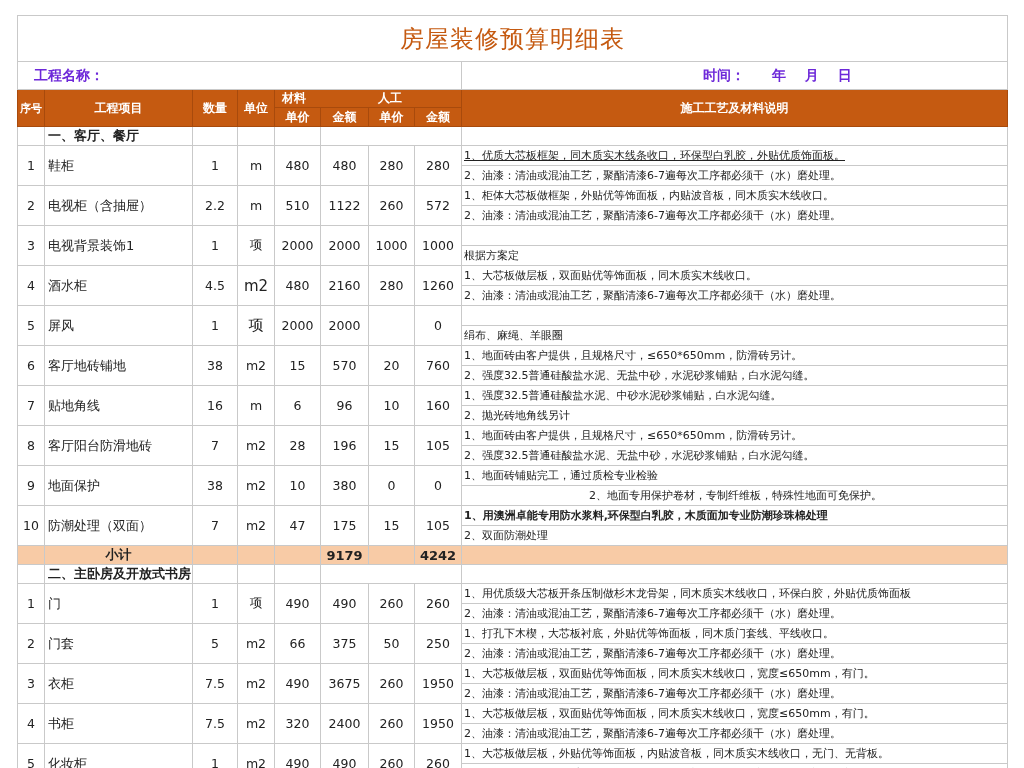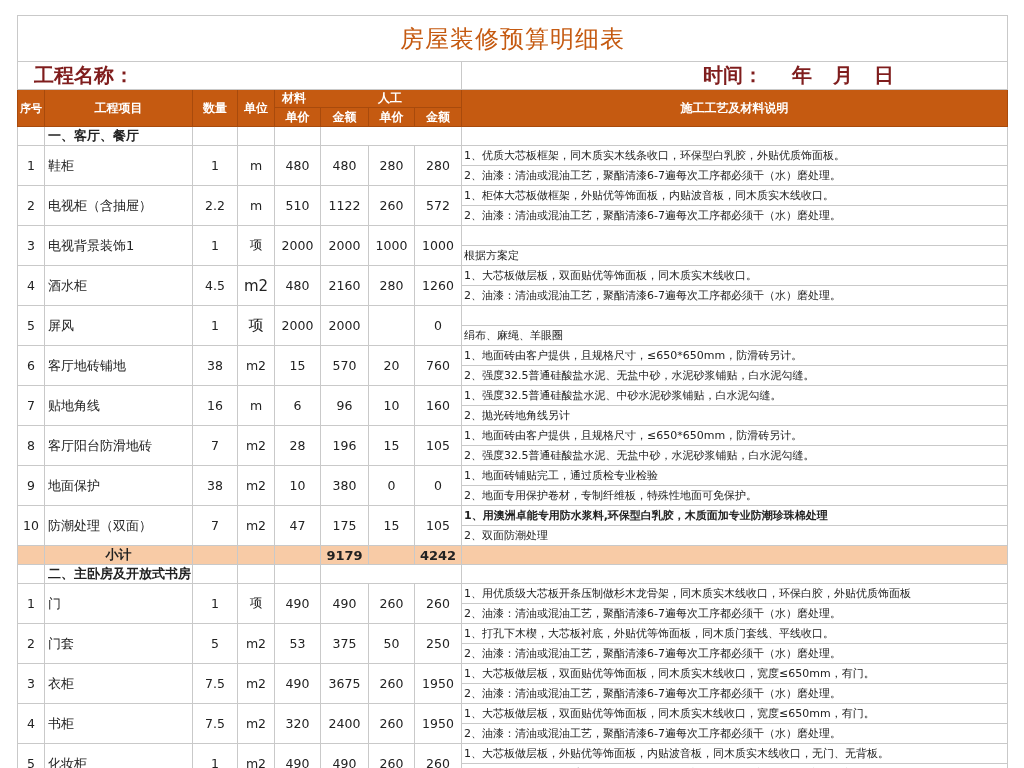--- a/index.html
+++ b/index.html
@@ -2,21 +2,21 @@
 <html><head>
 <meta charset="utf-8">
 <style>
   html, body { margin:0; padding:0; background:#ffffff; }
   body { width:1024px; height:768px; overflow:hidden; position:relative;
          font-family:"DejaVu Sans", "Liberation Sans", sans-serif; color:#222; }
   .sheet { position:absolute; left:17px; top:15px; width:990px; }
   table.grid { border-collapse:collapse; table-layout:fixed; width:990px; }
   table.grid td { border:1px solid #c9c9c9; padding:0; overflow:hidden; white-space:nowrap; }
   .title-cell { height:45px; text-align:center; font-size:24px; font-weight:normal; color:#c55a11; letter-spacing:1px; }
-  .info-cell { height:27px; font-size:20px; font-weight:bold; color:#7f1d1d; }
+  .info-cell { height:27px; font-size:14px; font-weight:bold; color:#6d28d9; }
   .info-name { padding-left:16px !important; }
   .info-date { padding-left:0; }
   .info-date span { display:inline-block;text-align:right; }
   .hdr { background:#c55a11; color:#ffffff; font-weight:bold; font-size:12px; text-align:center; border-color:#a84a0c !important; }
   .hdr-top { height:17px; }
   .hdr-sub { height:18px; }
   .sec td { height:18px; }
   .sec-label { font-weight:bold; font-size:13px; padding-left:3px !important; }
   .item td.c { text-align:center; font-size:12.5px; }
   .item td.name { padding-left:3px; font-size:13px; }
@@ -86,21 +86,21 @@
 
   <tr class="item">
     <td rowspan="2" class="c">1</td>
     <td rowspan="2" class="name">鞋柜</td>
     <td rowspan="2" class="c">1</td>
     <td rowspan="2" class="c">m</td>
     <td rowspan="2" class="c">480</td>
     <td rowspan="2" class="c">480</td>
     <td rowspan="2" class="c">280</td>
     <td rowspan="2" class="c">280</td>
-    <td class="desc" style="height: 19px;">1、优质大芯板框架，同木质实木线条收口，环保型白乳胶，外贴优质饰面板。</td>
+    <td class="desc" style="height: 19px; text-decoration: underline;">1、优质大芯板框架，同木质实木线条收口，环保型白乳胶，外贴优质饰面板。</td>
   </tr>
   <tr class="item">
     <td class="desc" style="height: 19px;">2、油漆：清油或混油工艺，聚酯清漆6-7遍每次工序都必须干（水）磨处理。</td>
   </tr>
 
   <tr class="item">
     <td rowspan="2" class="c">2</td>
     <td rowspan="2" class="name">电视柜（含抽屉）</td>
     <td rowspan="2" class="c">2.2</td>
     <td rowspan="2" class="c">m</td>
@@ -209,21 +209,21 @@
     <td rowspan="2" class="name">地面保护</td>
     <td rowspan="2" class="c">38</td>
     <td rowspan="2" class="c">m2</td>
     <td rowspan="2" class="c">10</td>
     <td rowspan="2" class="c">380</td>
     <td rowspan="2" class="c">0</td>
     <td rowspan="2" class="c">0</td>
     <td class="desc" style="height: 19px;">1、地面砖铺贴完工，通过质检专业检验</td>
   </tr>
   <tr class="item">
-    <td class="desc" style="height: 19px;">2、地面专用保护卷材，专制纤维板，特殊性地面可免保护。</td>
+    <td class="desc" style="height: 19px; text-align: center;">2、地面专用保护卷材，专制纤维板，特殊性地面可免保护。</td>
   </tr>
 
   <tr class="item">
     <td rowspan="2" class="c">10</td>
     <td rowspan="2" class="name">防潮处理（双面）</td>
     <td rowspan="2" class="c">7</td>
     <td rowspan="2" class="c">m2</td>
     <td rowspan="2" class="c">47</td>
     <td rowspan="2" class="c">175</td>
     <td rowspan="2" class="c">15</td>
@@ -269,21 +269,21 @@
   </tr>
   <tr class="item">
     <td class="desc" style="height: 19px;">2、油漆：清油或混油工艺，聚酯清漆6-7遍每次工序都必须干（水）磨处理。</td>
   </tr>
 
   <tr class="item">
     <td rowspan="2" class="c">2</td>
     <td rowspan="2" class="name">门套</td>
     <td rowspan="2" class="c">5</td>
     <td rowspan="2" class="c">m2</td>
-    <td rowspan="2" class="c">53</td>
+    <td rowspan="2" class="c">66</td>
     <td rowspan="2" class="c">375</td>
     <td rowspan="2" class="c">50</td>
     <td rowspan="2" class="c">250</td>
     <td class="desc" style="height: 19px;">1、打孔下木楔，大芯板衬底，外贴优等饰面板，同木质门套线、平线收口。</td>
   </tr>
   <tr class="item">
     <td class="desc" style="height: 19px;">2、油漆：清油或混油工艺，聚酯清漆6-7遍每次工序都必须干（水）磨处理。</td>
   </tr>
 
   <tr class="item">

